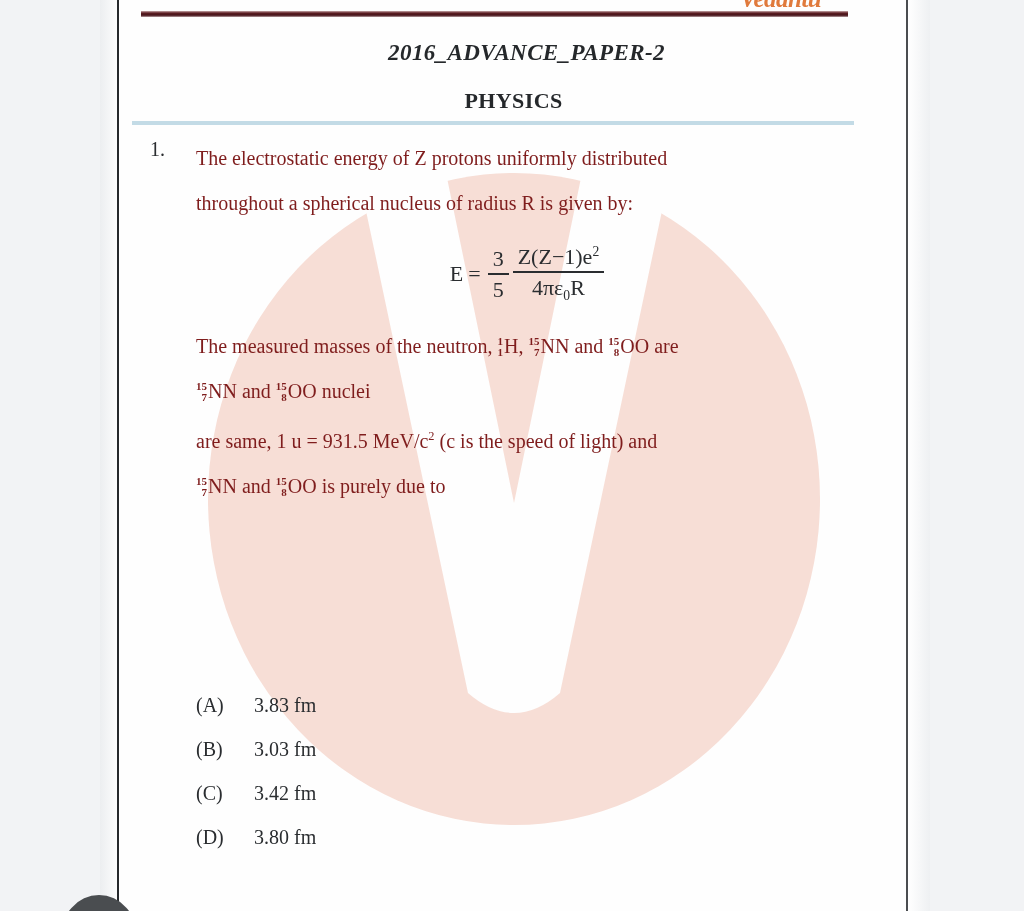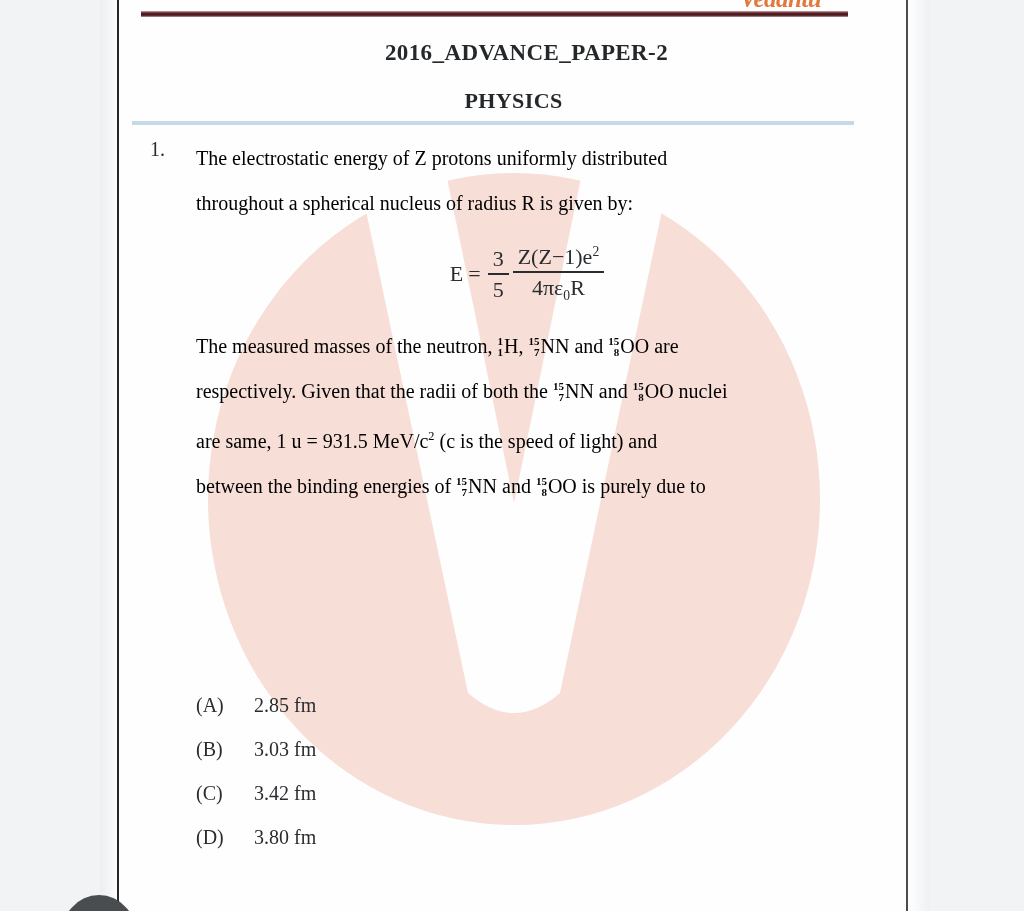--- a/index.html
+++ b/index.html
@@ -87,20 +87,21 @@
   .doc-title {
     position: absolute;
     left: 119px; top: 40px;
     width: 815px;
     text-align: center;
     font-size: 23px;
     font-weight: bold;
     color: #25282b;
     letter-spacing: 0.4px;
     z-index: 3;
+    font-style: italic;
   }
   .doc-subtitle {
     position: absolute;
     left: 119px; top: 88px;
     width: 789px;
     text-align: center;
     font-size: 22px;
     font-weight: bold;
     color: #25282b;
     letter-spacing: 0.4px;
@@ -127,21 +128,21 @@
     width: 34px;
     font-size: 20px;
     color: #2a2d30;
     text-align: left;
   }
   .q-body {
     margin-left: 46px;
   }
   .q-line {
     font-size: 20px;
-    color: #000000;
+    color: #7f1d1d;
     line-height: 45px;
     white-space: nowrap;
   }
   .q-line.justify-row {
     display: flex;
     justify-content: space-between;
     width: 664px;
   }
   .q-line.justify-row > span { white-space: pre; }
 
@@ -287,48 +288,48 @@
             <span class="atomic">1</span>
           </span><span>H, </span><span class="iso">
             <span class="mass">15</span>
             <span class="atomic">7</span>
           </span><span>N</span><span>N and </span><span class="iso">
             <span class="mass">15</span>
             <span class="atomic">8</span>
           </span><span>O</span><span>O  are</span></div>
 
 
-      <div class="q-line"><span>respectively. Given that the radii of both the </span><span class="iso">
+      <div class="q-line"><span class="iso">
             <span class="mass">15</span>
             <span class="atomic">7</span>
           </span><span>N</span><span>N and </span><span class="iso">
             <span class="mass">15</span>
             <span class="atomic">8</span>
           </span><span>O</span><span>O nuclei</span></div>
 
       <div class="q-line"><span>are same, 1 u = 931.5 MeV/c</span><sup class="exp">2</sup><span> (c is the speed of light) and</span></div>
 
 
-      <div class="q-line"><span>between the binding energies of </span><span class="iso">
+      <div class="q-line"><span class="iso">
             <span class="mass">15</span>
             <span class="atomic">7</span>
           </span><span>N</span><span>N and </span><span class="iso">
             <span class="mass">15</span>
             <span class="atomic">8</span>
           </span><span>O</span><span>O is purely due to</span></div>
 
 
 
     </div>
   </div>
 
   <div class="options">
     <div class="option-row">
       <span class="option-label">(A)</span>
-      <span class="option-text">2.85 fm</span>
+      <span class="option-text">3.83 fm</span>
     </div>
     <div class="option-row">
       <span class="option-label">(B)</span>
       <span class="option-text">3.03 fm</span>
     </div>
     <div class="option-row">
       <span class="option-label">(C)</span>
       <span class="option-text">3.42 fm</span>
     </div>
     <div class="option-row">

